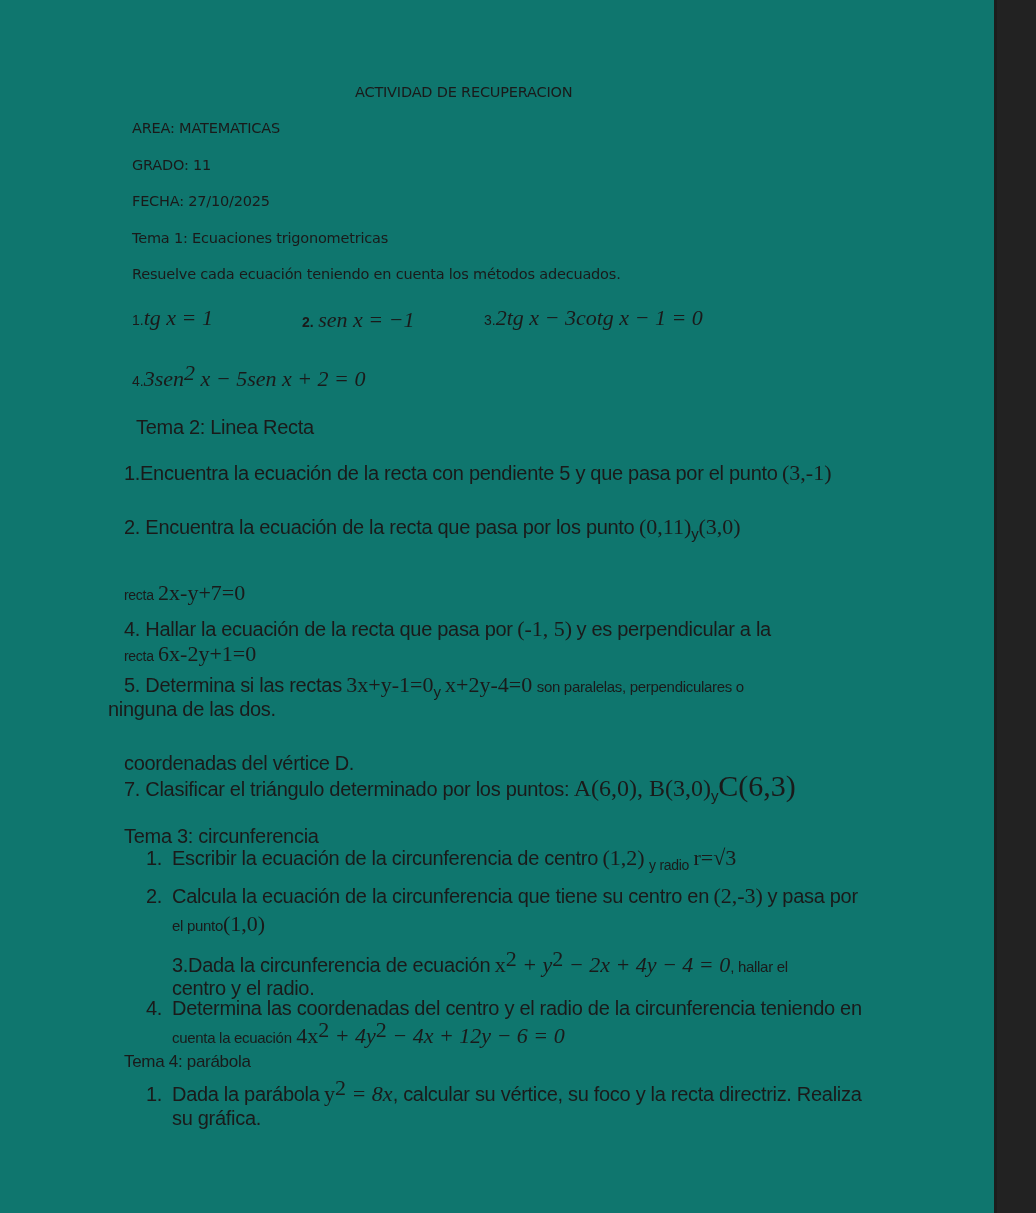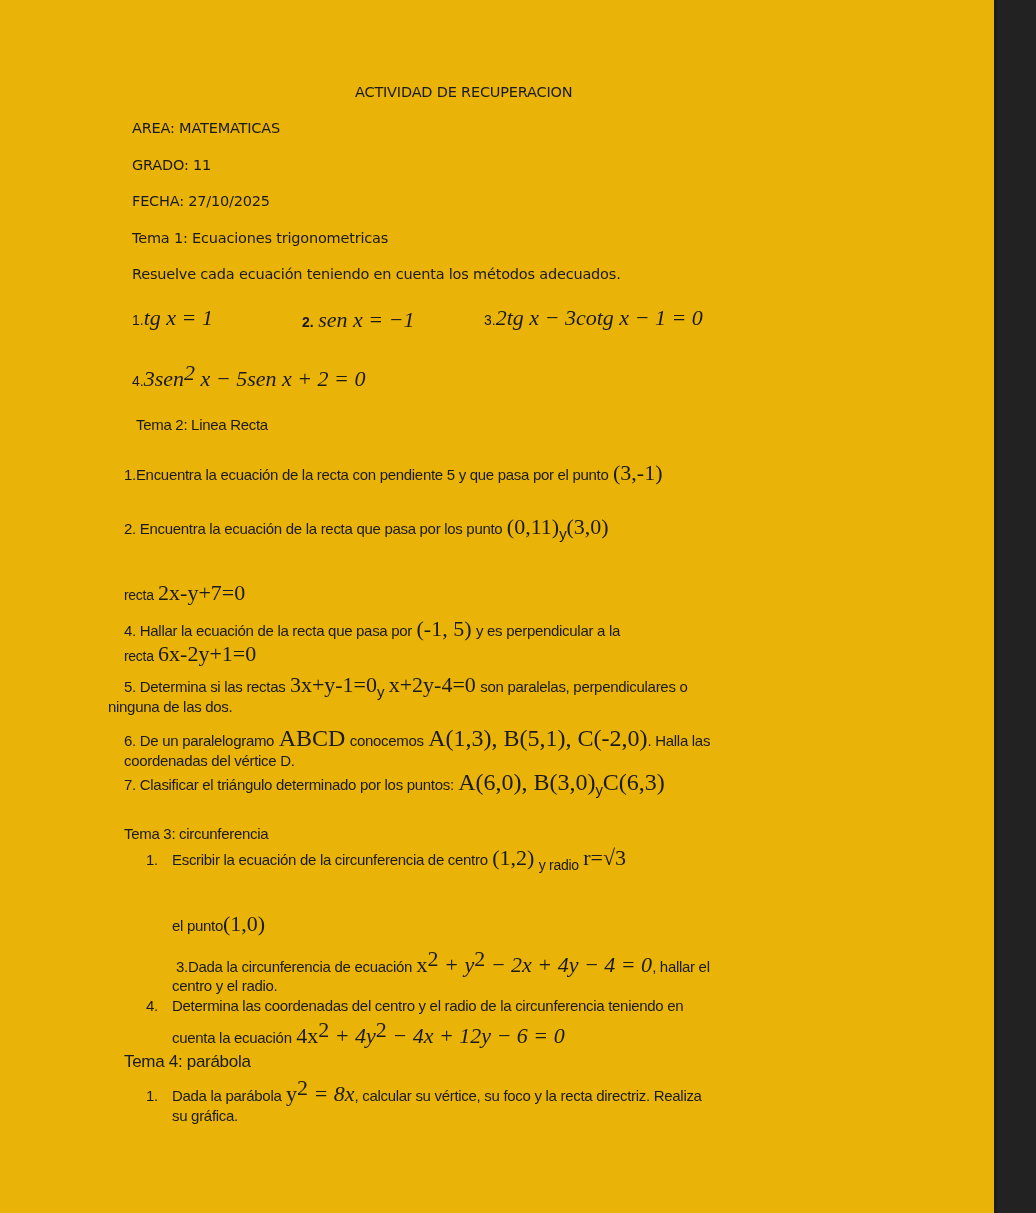--- a/index.html
+++ b/index.html
@@ -1,21 +1,21 @@
 <!DOCTYPE html>
 <html><head>
 <meta charset="utf-8">
 <style>
   html, body { margin:0; padding:0; }
   body { width:1036px; height:1213px; background:#ffffff; position:relative; overflow:hidden; color:#1a1a1a; font-family:"Liberation Sans", sans-serif; }
-  .page { position:absolute; left:0; top:0; width:994px; height:1213px; background:#eab308; }
+  .page { position:absolute; left:0; top:0; width:994px; height:1213px; background:#0f766e; }
   .dark-strip { position:absolute; left:994px; top:0; width:42px; height:1213px; background:#222222; border-left:3px solid #1c1c1c; box-sizing:border-box; }
   .abs { position:absolute; white-space:nowrap; }
   .calibri { font-family:"DejaVu Sans", sans-serif; font-size:14.5px; letter-spacing:-0.2px; }
-  .arial { font-family:"Liberation Sans", sans-serif; font-size:15px; letter-spacing:-0.3px; }
+  .arial { font-family:"Liberation Sans", sans-serif; font-size:20px; letter-spacing:-0.3px; }
   .mathi { font-family:"Liberation Serif", serif; font-style:italic; font-size:22px; }
   .mathr { font-family:"Liberation Serif", serif; font-size:22px; }
   .num-small { font-family:"Liberation Sans", sans-serif; font-size:14px; }
   .y-sub { font-size:15px; position:relative; top:5px; }
   sup { font-size:0.6em; }
   .header-title { left:355px; top:84px; }
 </style>
 </head>
 <body>
 
@@ -70,42 +70,41 @@
   </div>
 
   <div class="abs" style="left:124px;top:672px;">
     <span class="arial">5. Determina si las rectas</span>
     <span class="mathr">3x+y-1=0</span><span class="arial y-sub">y</span>
     <span class="mathr">x+2y-4=0</span>
     <span class="arial" style="font-size:15px;">son paralelas, perpendiculares o</span>
   </div>
   <div class="abs arial" style="left:108px;top:698px;">ninguna de las dos.</div>
 
-  <div class="abs" style="left:124px;top:725px;">
-    <span class="arial">6. De un paralelogramo</span>
-    <span class="mathr" style="font-size:24px;">ABCD</span>
-    <span class="arial" style="font-size:15px;">conocemos</span>
-    <span class="mathr" style="font-size:24px;">A(1,3), B(5,1), C(-2,0)</span><span class="arial" style="font-size:15px;">. Halla las</span>
-  </div>
   <div class="abs arial" style="left:124px;top:752px;">coordenadas del vértice D.</div>
 
   <div class="abs" style="left:124px;top:769px;">
     <span class="arial">7. Clasificar el triángulo determinado por los puntos:</span>
-    <span class="mathr" style="font-size:24px;">A(6,0), B(3,0)</span><span class="arial y-sub">y</span><span class="mathr" style="font-size:24px;">C(6,3)</span>
+    <span class="mathr" style="font-size:24px;">A(6,0), B(3,0)</span><span class="arial y-sub">y</span><span class="mathr" style="font-size:30px;">C(6,3)</span>
   </div>
 
   <div class="abs arial" style="left:124px;top:825px;">Tema 3: circunferencia</div>
 
   <div class="abs" style="left:146px;top:845px;">
     <span class="arial" style="display:inline-block;width:26px;">1.</span><span class="arial">Escribir la ecuación de la circunferencia de centro</span>
     <span class="mathr">(1,2)</span>
     <span class="arial y-sub" style="font-size:14px;">y radio</span>
     <span class="mathr">r=√3</span>
   </div>
 
+  <div class="abs" style="left:146px;top:883px;">
+    <span class="arial" style="display:inline-block;width:26px;">2.</span><span class="arial">Calcula la ecuación de la circunferencia que tiene su centro en</span>
+    <span class="mathr">(2,-3)</span>
+    <span class="arial">y pasa por</span>
+  </div>
   <div class="abs" style="left:172px;top:911px;">
     <span class="arial" style="font-size:15px;">el punto</span><span class="mathr">(1,0)</span>
   </div>
 
   <div class="abs" style="left:162px;top:946px;text-align:right;">
     <span class="arial" style="display:inline-block;width:26px;">3.</span><span class="arial">Dada la circunferencia de ecuación</span>
     <span class="mathi" style="font-style:normal;">x</span><sup class="mathr">2</sup><span class="mathi"> + y</span><sup class="mathr">2</sup><span class="mathi"> − 2x + 4y − 4 = 0</span><span class="arial" style="font-size:15px;">, hallar el</span>
   </div>
   <div class="abs arial" style="left:172px;top:977px;">centro y el radio.</div>
 

